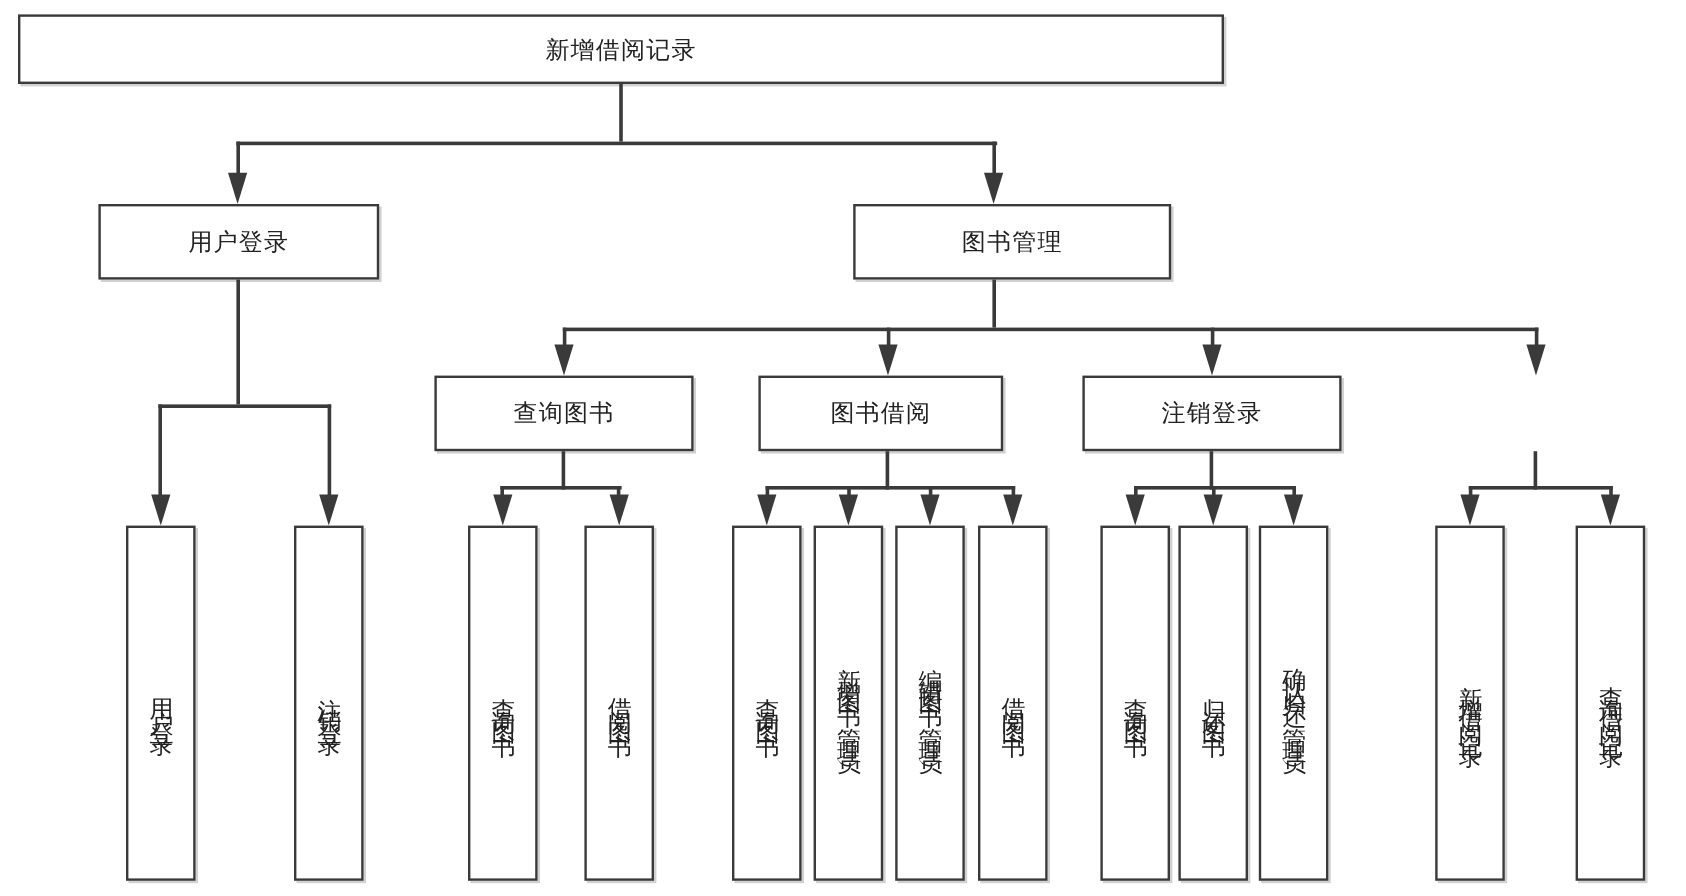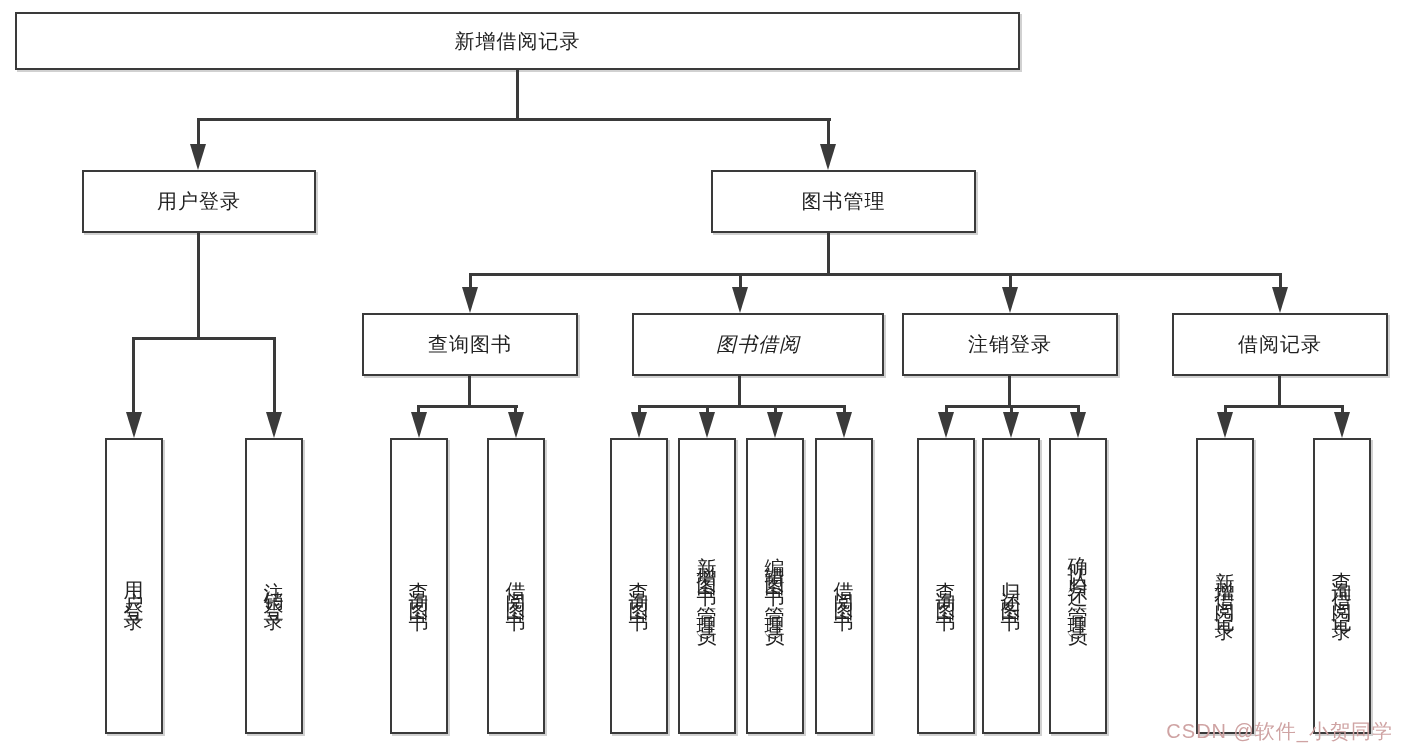--- a/index.html
+++ b/index.html
@@ -106,23 +106,22 @@
   <div class="vline" style="left:469px;top:273px;height:18px;"></div>
   <div class="arr" style="left:462px;top:287px;"></div>
   <div class="vline" style="left:739px;top:273px;height:18px;"></div>
   <div class="arr" style="left:732px;top:287px;"></div>
   <div class="vline" style="left:1009px;top:273px;height:18px;"></div>
   <div class="arr" style="left:1002px;top:287px;"></div>
   <div class="vline" style="left:1279px;top:273px;height:18px;"></div>
   <div class="arr" style="left:1272px;top:287px;"></div>
 
   <div class="node" style="left:362px;top:313px;width:216px;height:63px;">查询图书</div>
-  <div class="node" style="left:632px;top:313px;width:252px;height:63px;font-style:italic;">图书借阅</div>
+  <div class="node" style="left:632px;top:313px;width:204px;height:63px;">图书借阅</div>
   <div class="node" style="left:902px;top:313px;width:216px;height:63px;">注销登录</div>
-  <div class="node" style="left:1172px;top:313px;width:216px;height:63px;">借阅记录</div>
 
   <div class="vline" style="left:468px;top:376px;height:32px;"></div>
   <div class="hline" style="left:417px;top:405px;width:101px;"></div>
   <div class="vline" style="left:417px;top:405px;height:11px;"></div>
   <div class="arr" style="left:411px;top:412px;"></div>
   <div class="vline" style="left:514px;top:405px;height:11px;"></div>
   <div class="arr" style="left:508px;top:412px;"></div>
 
   <div class="vline" style="left:738px;top:376px;height:32px;"></div>
   <div class="hline" style="left:638px;top:405px;width:208px;"></div>
@@ -188,15 +187,14 @@
     <span>确认归还（管理员）</span>
   </div>
 
   <div class="leaf" style="left:1196px;">
     <span>新增借阅记录</span>
   </div>
   <div class="leaf" style="left:1313px;">
     <span>查询借阅记录</span>
   </div>
 
-  <div class="watermark">CSDN @软件_小贺同学</div>
 
 </div>
 
 </body></html>

